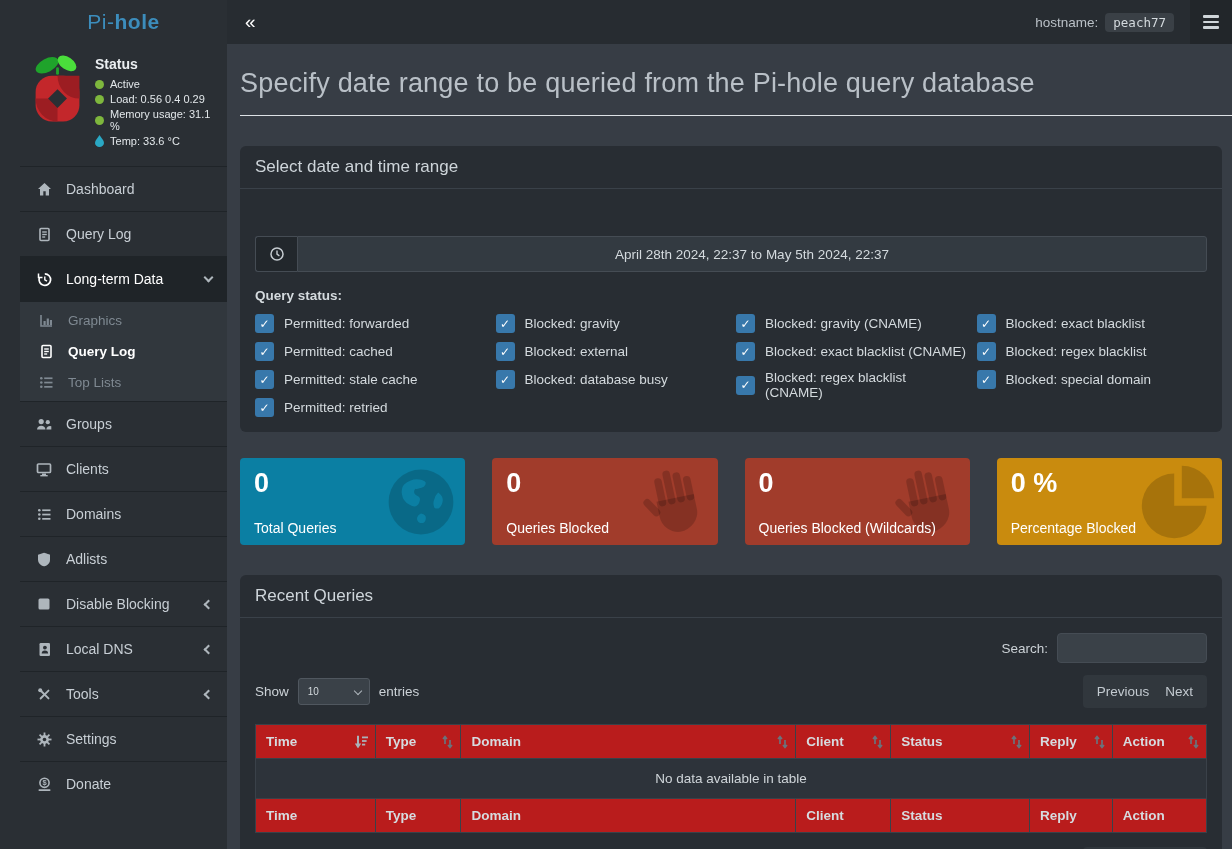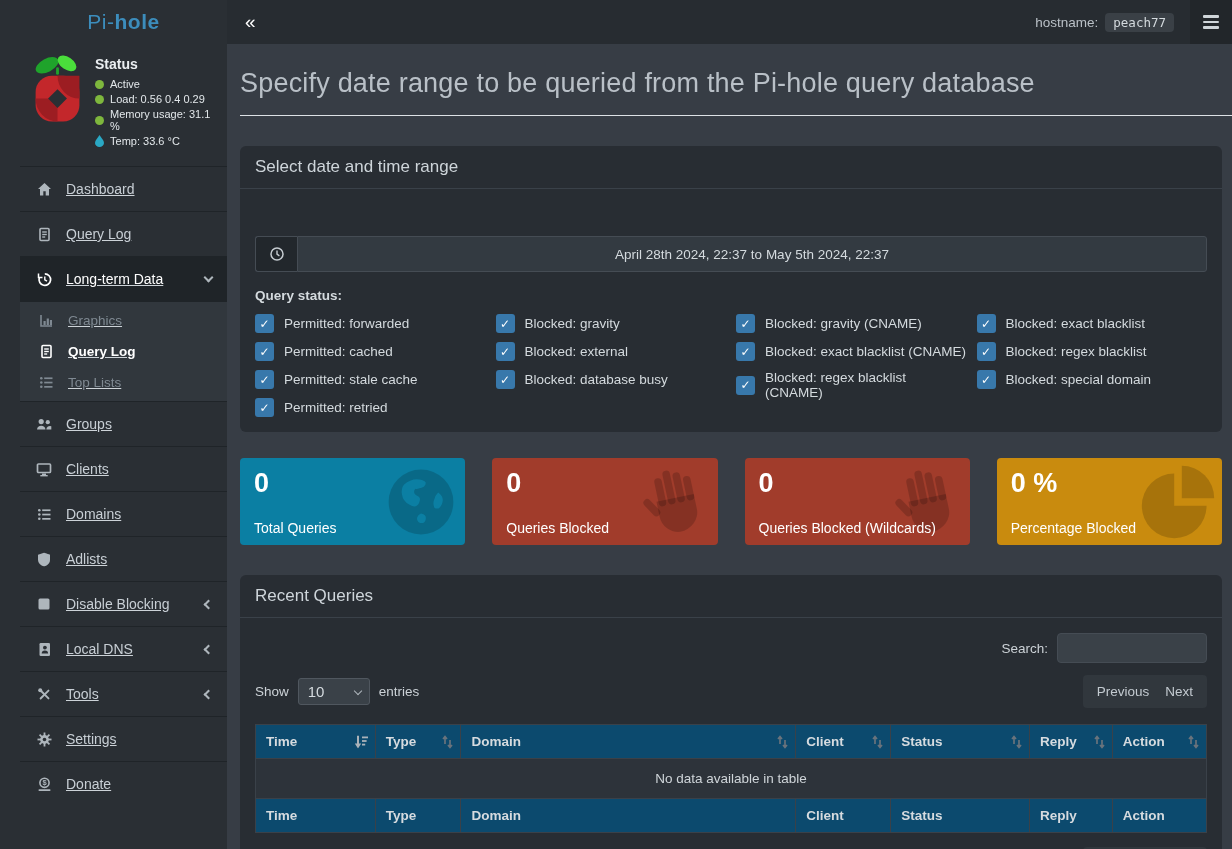--- a/index.html
+++ b/index.html
@@ -13,21 +13,21 @@
 
   
   .sidebar { width:227px; flex:0 0 227px; background:#2a2f34; display:flex; flex-direction:column;padding-left:20px; }
   .brand { height:44px; line-height:44px; text-align:center; font-size:21px; color:#3c8dbc; letter-spacing:.5px; }
   .brand b { font-weight:700; }
   .status-box { display:flex; gap:8px; padding:6px 10px 10px 8px; }
   .status-text { padding-top:6px; }
   .status-title { font-size:14px; font-weight:700; color:#eaeef1; margin-bottom:6px; }
   .status-row { display:flex; align-items:center; gap:6px; font-size:11px; color:#e2e7ea; margin:3px 0; }
   .dot { width:9px; height:9px; border-radius:50%; background:#7eb73d; flex:0 0 9px; }
-  .menu { list-style:none; margin:6px 0 0 0; padding:0;text-decoration:underline; }
+  .menu { list-style:none; margin:6px 0 0 0; padding:0; }
   .menu > li { border-top:1px solid #1f2428; }
   .mi { display:flex; align-items:center; gap:13px; padding:0 15px; height:44px; font-size:14px; color:#c8cfd5; cursor:pointer; }
   .mi .micon { width:18px; display:inline-flex; justify-content:center; color:#aeb6bc; flex:0 0 18px; }
   .mi.active { background:#1f2428; color:#fff; }
   .mi.active .micon { color:#fff; }
   .chev { width:7px; height:7px; border-right:2px solid #aeb6bc; border-bottom:2px solid #aeb6bc; margin-left:auto; }
   .chev.down { transform:rotate(45deg); margin-top:-3px; }
   .chev.left { transform:rotate(135deg); }
   .submenu { list-style:none; margin:0; padding:3px 0; background:#31373d; }
   .submenu .mi { height:31px; font-size:13.5px; padding-left:17px; }
@@ -69,27 +69,27 @@
   .card .lbl { position:absolute; left:14px; bottom:9px; font-size:14px; z-index:2; }
   .card .bigicon { position:absolute; right:4px; top:50%; transform:translateY(-50%); z-index:1; }
   .card-teal   { --cbg:#0b7fa3; background:var(--cbg); }
   .card-red    { --cbg:#a13c2b; background:var(--cbg); }
   .card-orange { --cbg:#c98b0e; background:var(--cbg); }
 
   .row-search { display:flex; justify-content:flex-end; align-items:center; gap:9px; margin-bottom:12px; color:#ccd2d7; }
   .search-input { width:150px; height:30px; background:#3a4148; border:1px solid #454c54; border-radius:4px; color:#d4dade; padding:0 8px; outline:none; font-family:inherit; }
   .row-length { display:flex; justify-content:space-between; align-items:center; margin-bottom:16px; }
   .length-left { display:flex; align-items:center; gap:9px; color:#ccd2d7; }
-  .fake-select { width:72px; height:27px; background:#3a4148; border:1px solid #50575f; border-radius:3px; display:flex; align-items:center; padding:0 9px; color:#d4dade; font-size:15px; cursor:pointer; position:relative; }
+  .fake-select { width:72px; height:27px; background:#3a4148; border:1px solid #50575f; border-radius:3px; display:flex; align-items:center; padding:0 9px; color:#d4dade; font-size:10px; cursor:pointer; position:relative; }
   .fake-select .sel-chev { position:absolute; right:8px; top:9px; width:6px; height:6px; border-right:1.6px solid #aeb6bc; border-bottom:1.6px solid #aeb6bc; transform:rotate(45deg); }
   .pagination { background:#31373d; border-radius:4px; padding:9px 14px; display:flex; gap:16px; color:#c3cad0; }
   .page-btn { cursor:pointer; }
 
   table.dt { width:100%; border-collapse:collapse; table-layout:fixed; }
-  .dt th, .dt td { border:1px solid #3a4149; background:#0c4a6e; }
+  .dt th, .dt td { border:1px solid #3a4149; background:#b91c1c; }
   .dt th { font-weight:700; font-size:13.5px; color:#d6dbdf; text-align:left; padding:9px 10px; position:relative; }
   .dt .sorticon { position:absolute; right:7px; top:50%; transform:translateY(-50%); display:inline-flex; }
   .dt td.empty { text-align:center; padding:12px 10px; color:#cfd5d9; background:#2d333a; }
   .table-footer { display:flex; justify-content:space-between; align-items:center; margin-top:14px; color:#c6ccd1; }
 </style>
 </head>
 <body>
 
 <div class="app">
 

